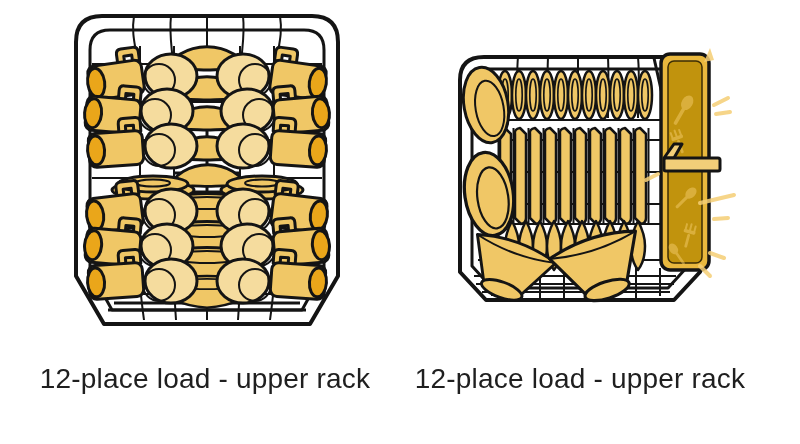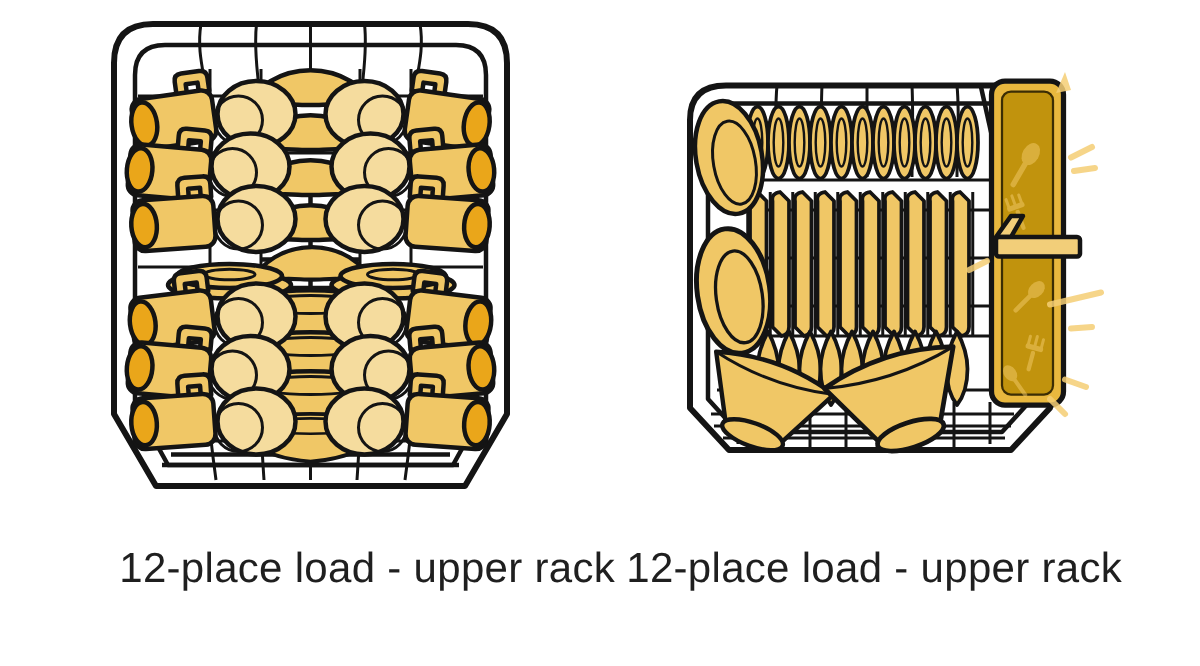--- a/index.html
+++ b/index.html
@@ -2,21 +2,21 @@
 <html><head>
 <meta charset="utf-8">
 <style>
   html,body{margin:0;padding:0;background:#ffffff;}
   .stage{position:relative;width:800px;height:444px;background:#ffffff;overflow:hidden;
          font-family:"Liberation Sans", sans-serif;}
   .fig-svg{position:absolute;display:block;}
   #left-rack{left:62px;top:6px;width:290px;height:335px;}
   #right-rack{left:448px;top:44px;width:300px;height:274px;}
   .caption{position:absolute;top:361px;font-size:28px;line-height:36px;color:#1f1f1f;
-           text-align:right;letter-spacing:.2px;}
+           text-align:center;letter-spacing:.2px;}
   .caption.left{left:0;width:410px;}
   .caption.right{left:412px;width:336px;}
 
   
   .frame{fill:#ffffff;stroke:#141414;stroke-width:4;stroke-linejoin:round;}
   .frame2{fill:none;stroke:#141414;stroke-width:3;stroke-linejoin:round;}
   .wire{fill:none;stroke:#141414;stroke-width:2;}
   .wire3{fill:none;stroke:#141414;stroke-width:3;}
   .dish{fill:#F0C766;stroke:#141414;stroke-width:3;stroke-linejoin:round;}
   .dish25{fill:#F0C766;stroke:#141414;stroke-width:2.5;stroke-linejoin:round;}

